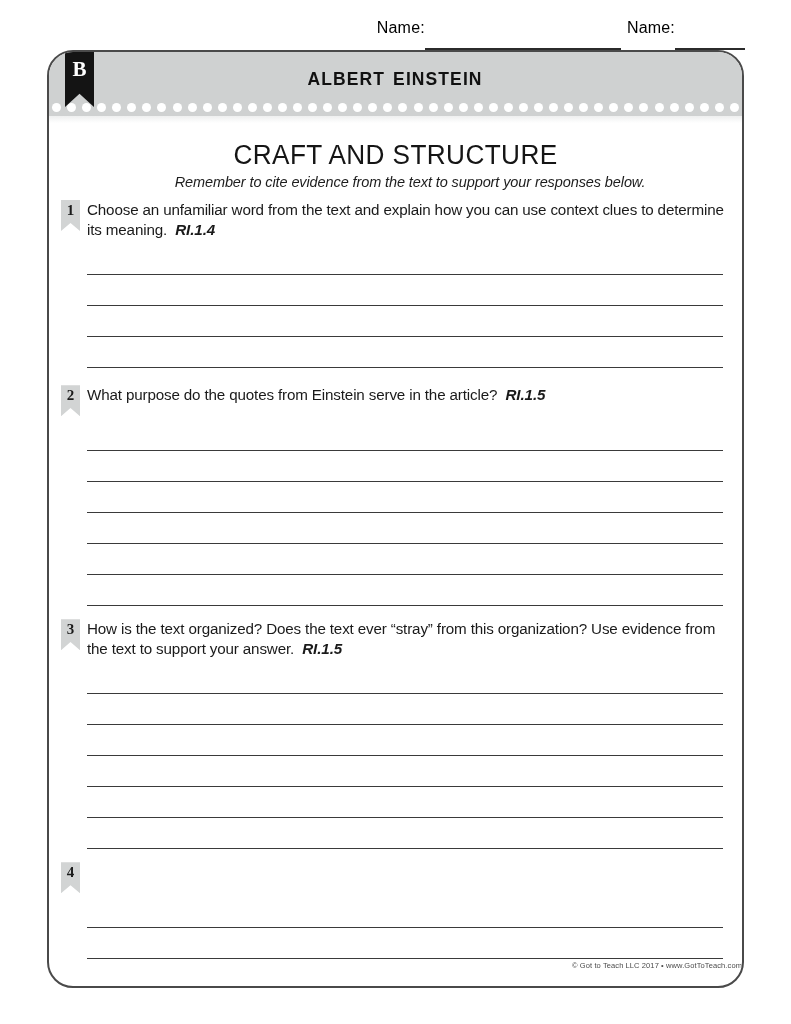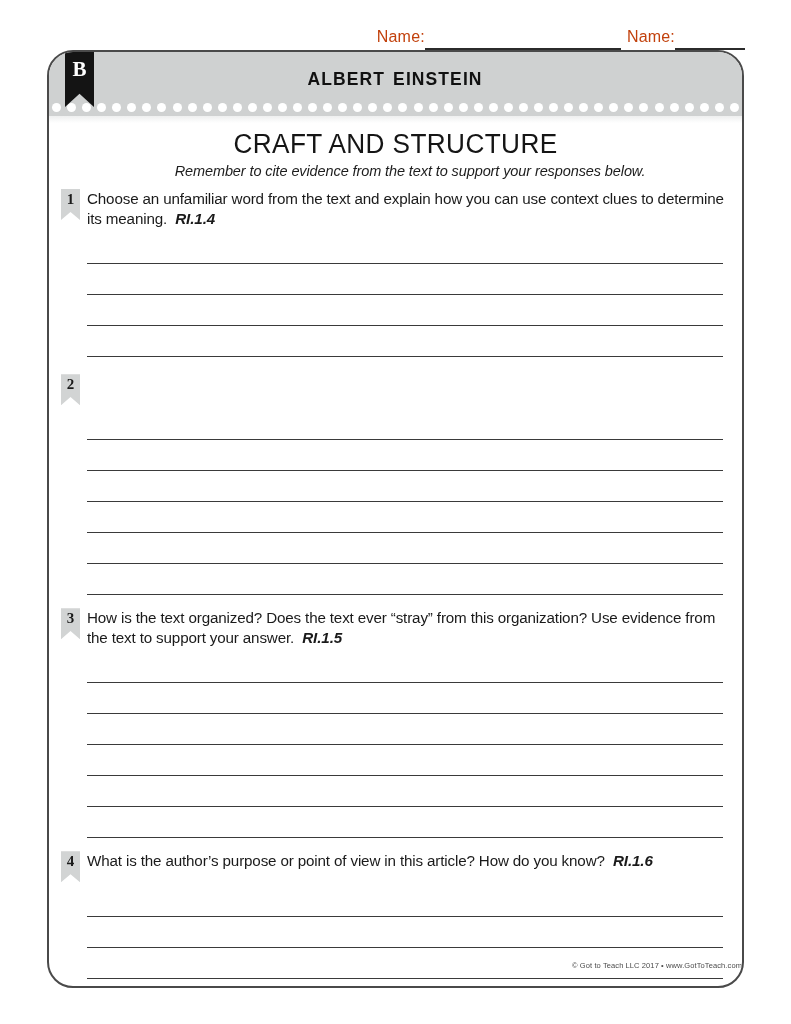--- a/index.html
+++ b/index.html
@@ -29,23 +29,23 @@
     padding-right: 46px;
     box-sizing: border-box;
   }
   .nd-group {
     display: flex;
     align-items: flex-end;
   }
   .nd-label {
     font-size: 16px;
     letter-spacing: .2px;
-    color: #c2410c;
+    color: #000000;
     line-height: 1;
-    padding-bottom: 5px;
+    padding-bottom: 14px;
   }
   .nd-rule {
     border-bottom: 2px solid #2b2b2b;
     height: 13px;
   }
   .nd-rule.name { width: 196px; }
   .nd-rule.date { width: 70px; }
   .nd-gap { width: 6px; }
 
   
@@ -133,21 +133,21 @@
     flex: 0 0 auto;
   }
   .band-fade {
     height: 7px;
     background: linear-gradient(to bottom, #eeefef, #ffffff);
   }
 
   
   .section-head {
     text-align: center;
-    margin-top: 6px;
+    margin-top: 17px;
   }
   .section-title {
     font-size: 27px;
     letter-spacing: .4px;
     color: #151515;
     font-weight: normal;
     transform: scaleX(0.97);
   }
   .section-sub {
     font-size: 14.5px;
@@ -318,20 +318,21 @@
           <div class="q-line"></div>
           <div class="q-line"></div>
         </div>
         <div class="q-spacer-16"></div>
       </div>
       <div class="question">
         <div class="q-head">
           <div class="q-marker">
             <span>2</span>
           </div>
+          <div class="q-text"><span>What purpose do the quotes from Einstein serve in the article?</span>&nbsp;&nbsp;<span class="q-code">RI.1.5</span></div>
         </div>
         <div class="q-lines">
           <div class="q-line"></div>
           <div class="q-line"></div>
           <div class="q-line"></div>
           <div class="q-line"></div>
           <div class="q-line"></div>
           <div class="q-line"></div>
         </div>
         <div class="q-spacer-12"></div>
@@ -351,21 +352,20 @@
           <div class="q-line"></div>
           <div class="q-line"></div>
         </div>
         <div class="q-spacer-12"></div>
       </div>
       <div class="question">
         <div class="q-head">
           <div class="q-marker">
             <span>4</span>
           </div>
-          <div class="q-text"><span>What is the author’s purpose or point of view in this article? How do you know?</span>&nbsp;&nbsp;<span class="q-code">RI.1.6</span></div>
         </div>
         <div class="q-lines">
           <div class="q-line"></div>
           <div class="q-line"></div>
           <div class="q-line"></div>
           <div class="q-line"></div>
         </div>
       </div>
     </div>
 

